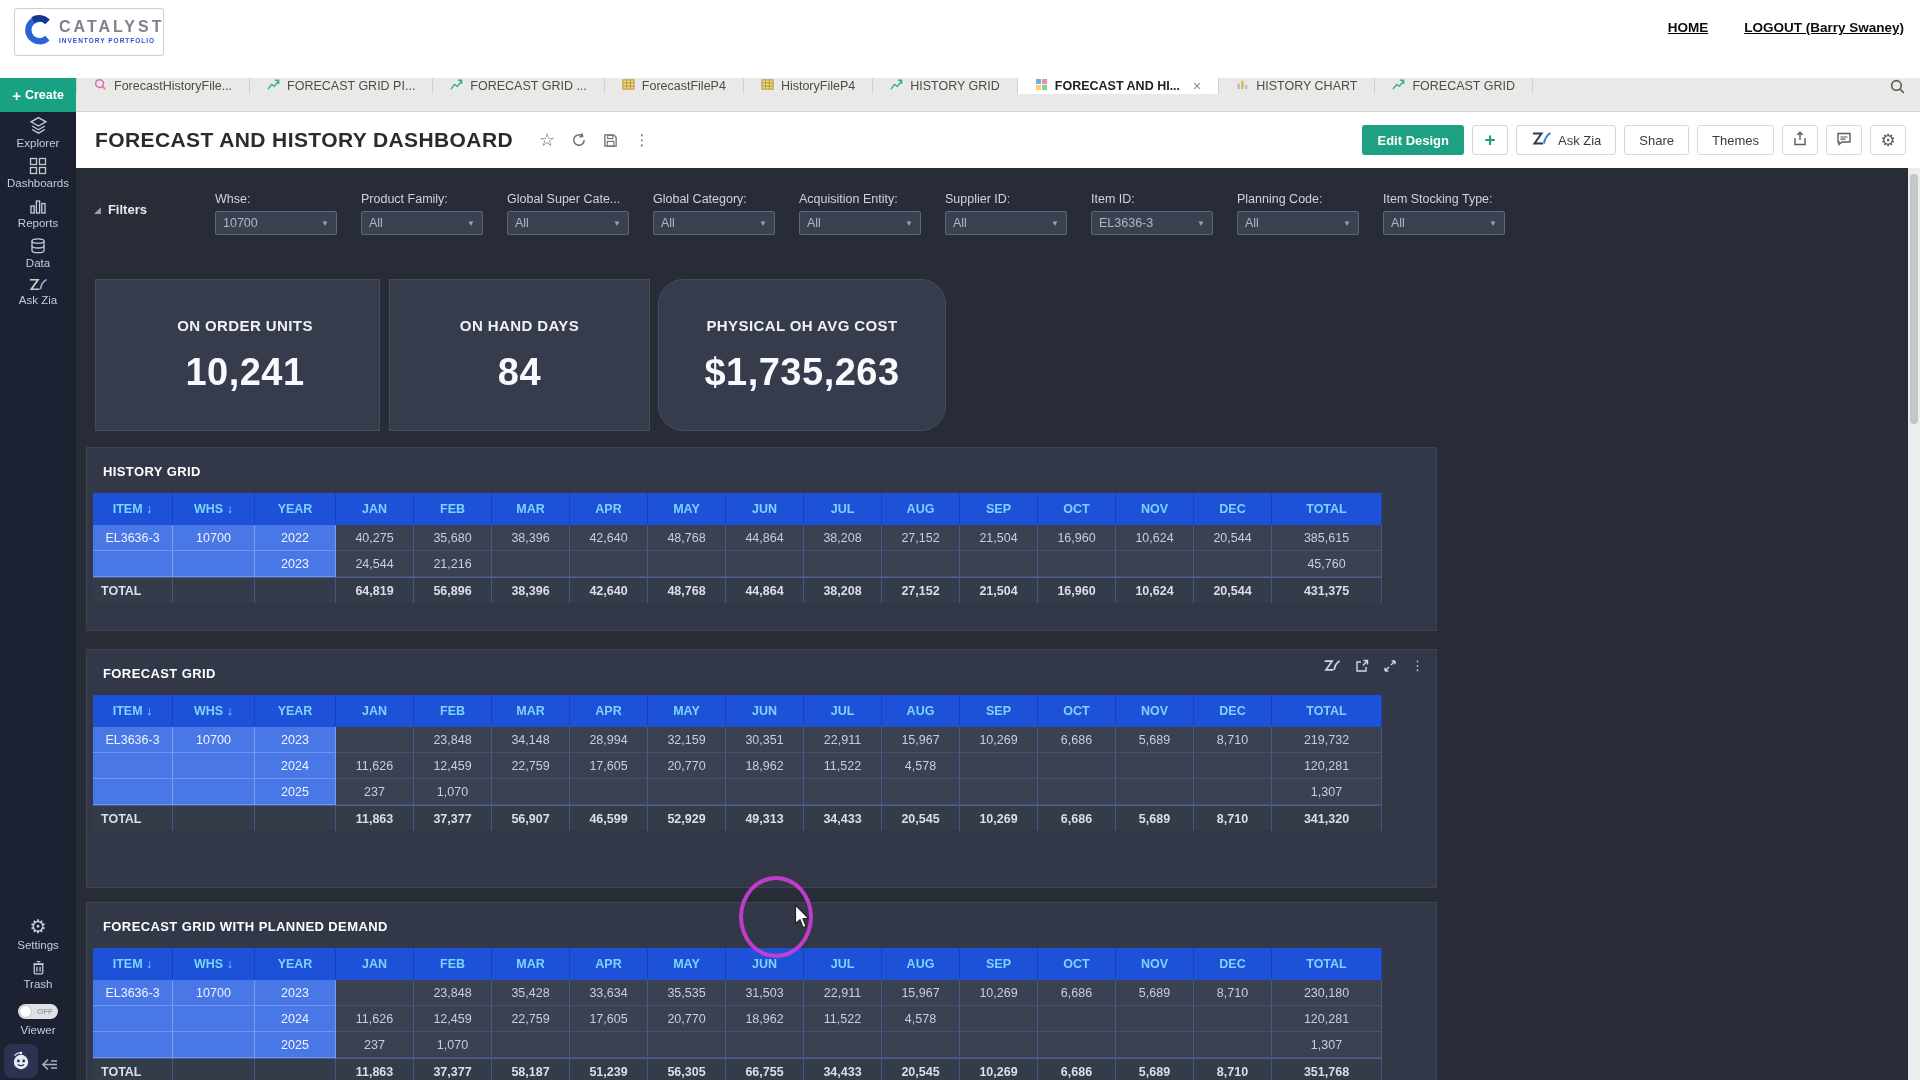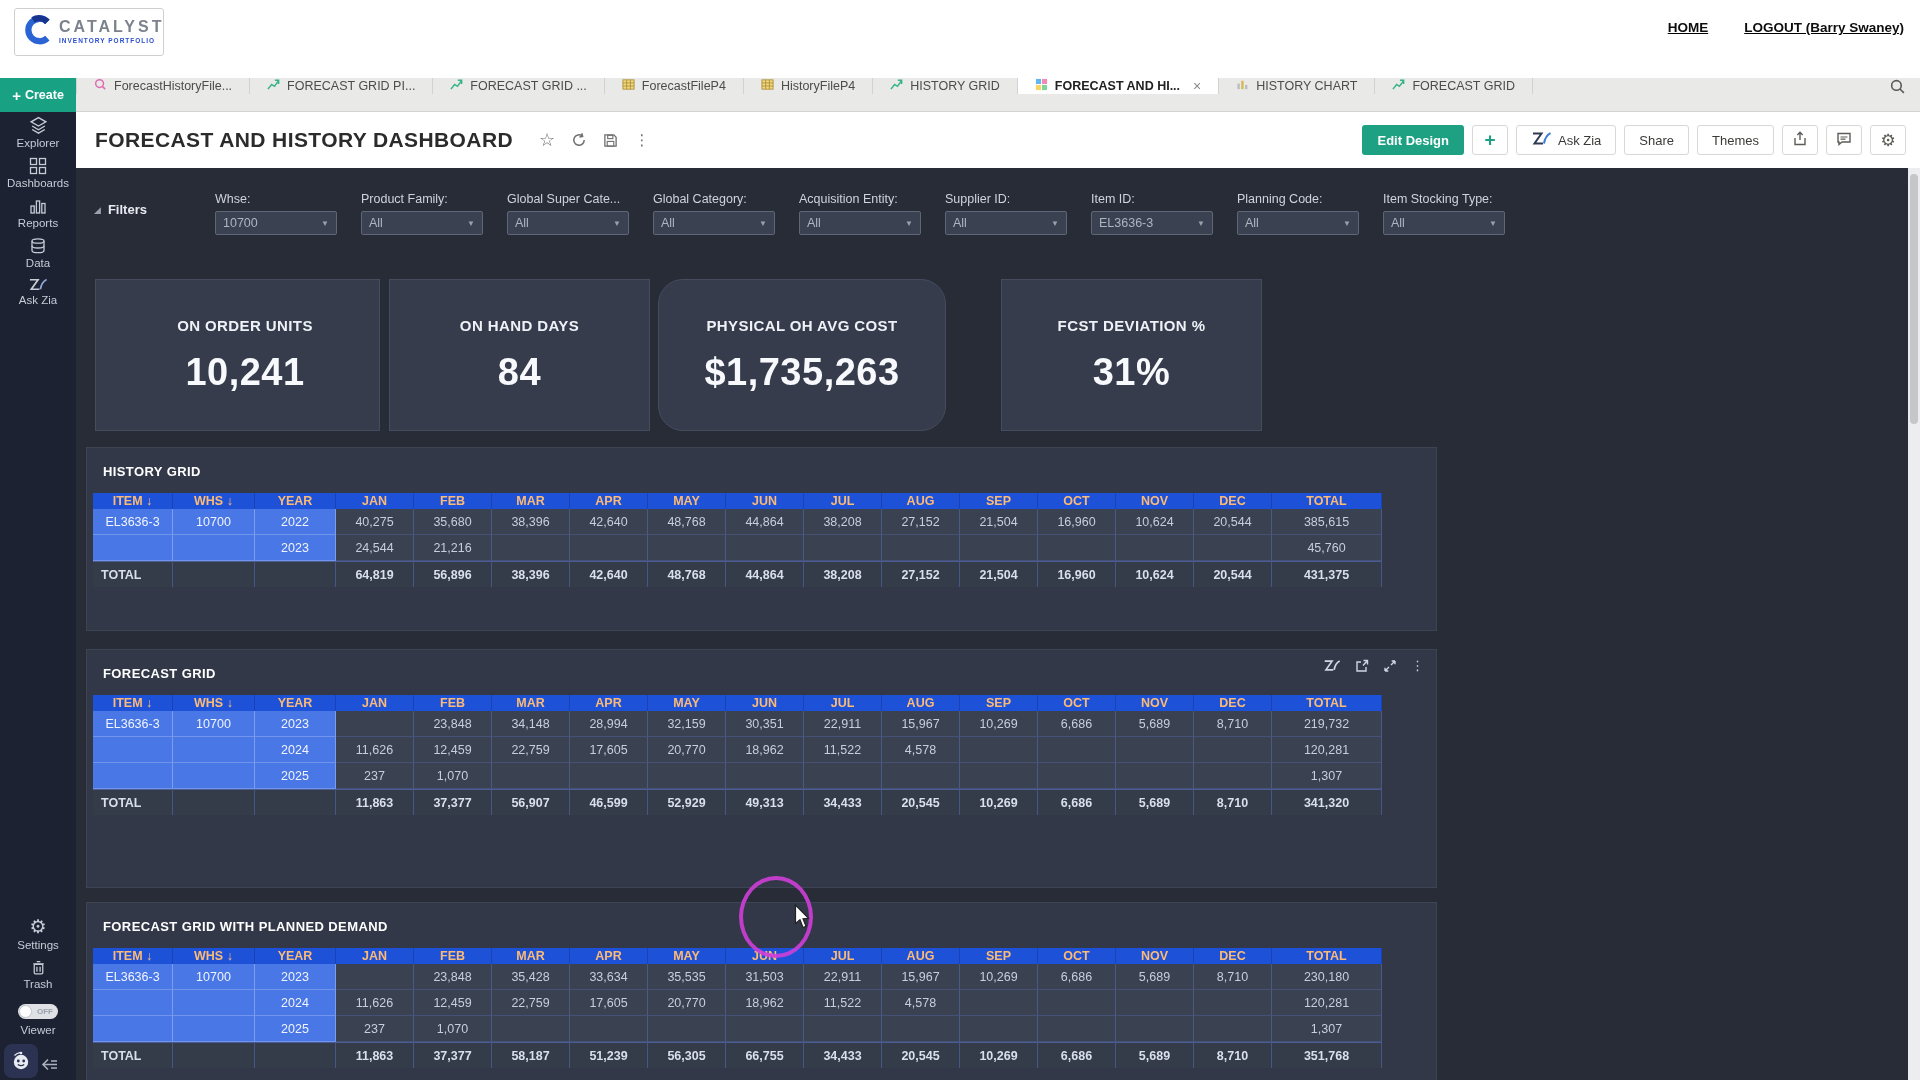--- a/index.html
+++ b/index.html
@@ -83,21 +83,21 @@
   .panel-forecast { top:481px; height:239px; }
   .panel-planned { top:734px; height:240px; }
   .sec-title { font-size:13px; font-weight:bold; color:#fff; letter-spacing:.4px; padding:16px 0 0 16px; }
   .widget-tools { position:absolute; right:12px; top:8px; display:flex; align-items:center; gap:14px; }
   .w-ic { cursor:pointer; display:flex; align-items:center; color:#cfd5e2; }
   .w-kebab { font-size:13px; color:#cfd5e2; }
 
   .grid { margin:14px 0 0 6px; }
   .grow { display:flex; }
   .gcell { height:26px; display:flex; align-items:center; justify-content:center; font-size:12.5px; overflow:hidden; white-space:nowrap; }
-  .ghead .gcell { height:16px; background:#1d52d8; color:#fdba74; font-weight:bold; border-right:1px solid #1943b4; }
+  .ghead .gcell { height:32px; background:#1d52d8; color:#7dd3fc; font-weight:bold; border-right:1px solid #1943b4; }
   .c0 { width:80px; } .c1 { width:82px; } .c2 { width:81px; } .cm { width:78px; } .ct { width:110px; }
   .key { background:#4a77e6; color:#f0f4ff; border-right:1px solid rgba(255,255,255,.28); border-bottom:1px solid rgba(255,255,255,.22); }
   .num { background:#3a4150; color:#c6cedf; border-right:1px solid rgba(95,120,210,.45); border-bottom:1px solid rgba(95,120,210,.3); }
   .trow .gcell { background:#343b49; color:#d9dfeb; font-weight:bold; border-right:1px solid rgba(95,120,210,.45); border-top:1px solid rgba(95,120,210,.55); }
   .trow .tlab { justify-content:flex-start; padding-left:8px; }
 
   
   .scrollbar { position:absolute; right:0; top:168px; width:12px; height:912px; background:#ecedee; }
   .scroll-thumb { position:absolute; left:2px; top:6px; width:8px; height:250px; background:#c4c6c9; border-radius:4px; cursor:pointer; }
 
@@ -447,24 +447,20 @@
           <div class="kpi-value">10,241</div>
         </div>
         <div class="kpi" style="width: 261px; margin-left: 9px;">
           <div class="kpi-label">ON HAND DAYS</div>
           <div class="kpi-value">84</div>
         </div>
         <div class="kpi" style="width: 288px; margin-left: 8px; border-radius: 25px;">
           <div class="kpi-label">PHYSICAL OH AVG COST</div>
           <div class="kpi-value">$1,735,263</div>
         </div>
-        <div class="kpi" style="width: 261px; margin-left: 55px;">
-          <div class="kpi-label">FCST DEVIATION %</div>
-          <div class="kpi-value">31%</div>
-        </div>
       </div>
 
     <div class="panel panel-history">
       <div class="sec-title">HISTORY GRID</div>
       <div class="grid" id="grid0">
           <div class="grow ghead">
             <div class="gcell c0">ITEM ↓</div>
             <div class="gcell c1">WHS ↓</div>
             <div class="gcell c2">YEAR</div>
             <div class="gcell cm">JAN</div>

